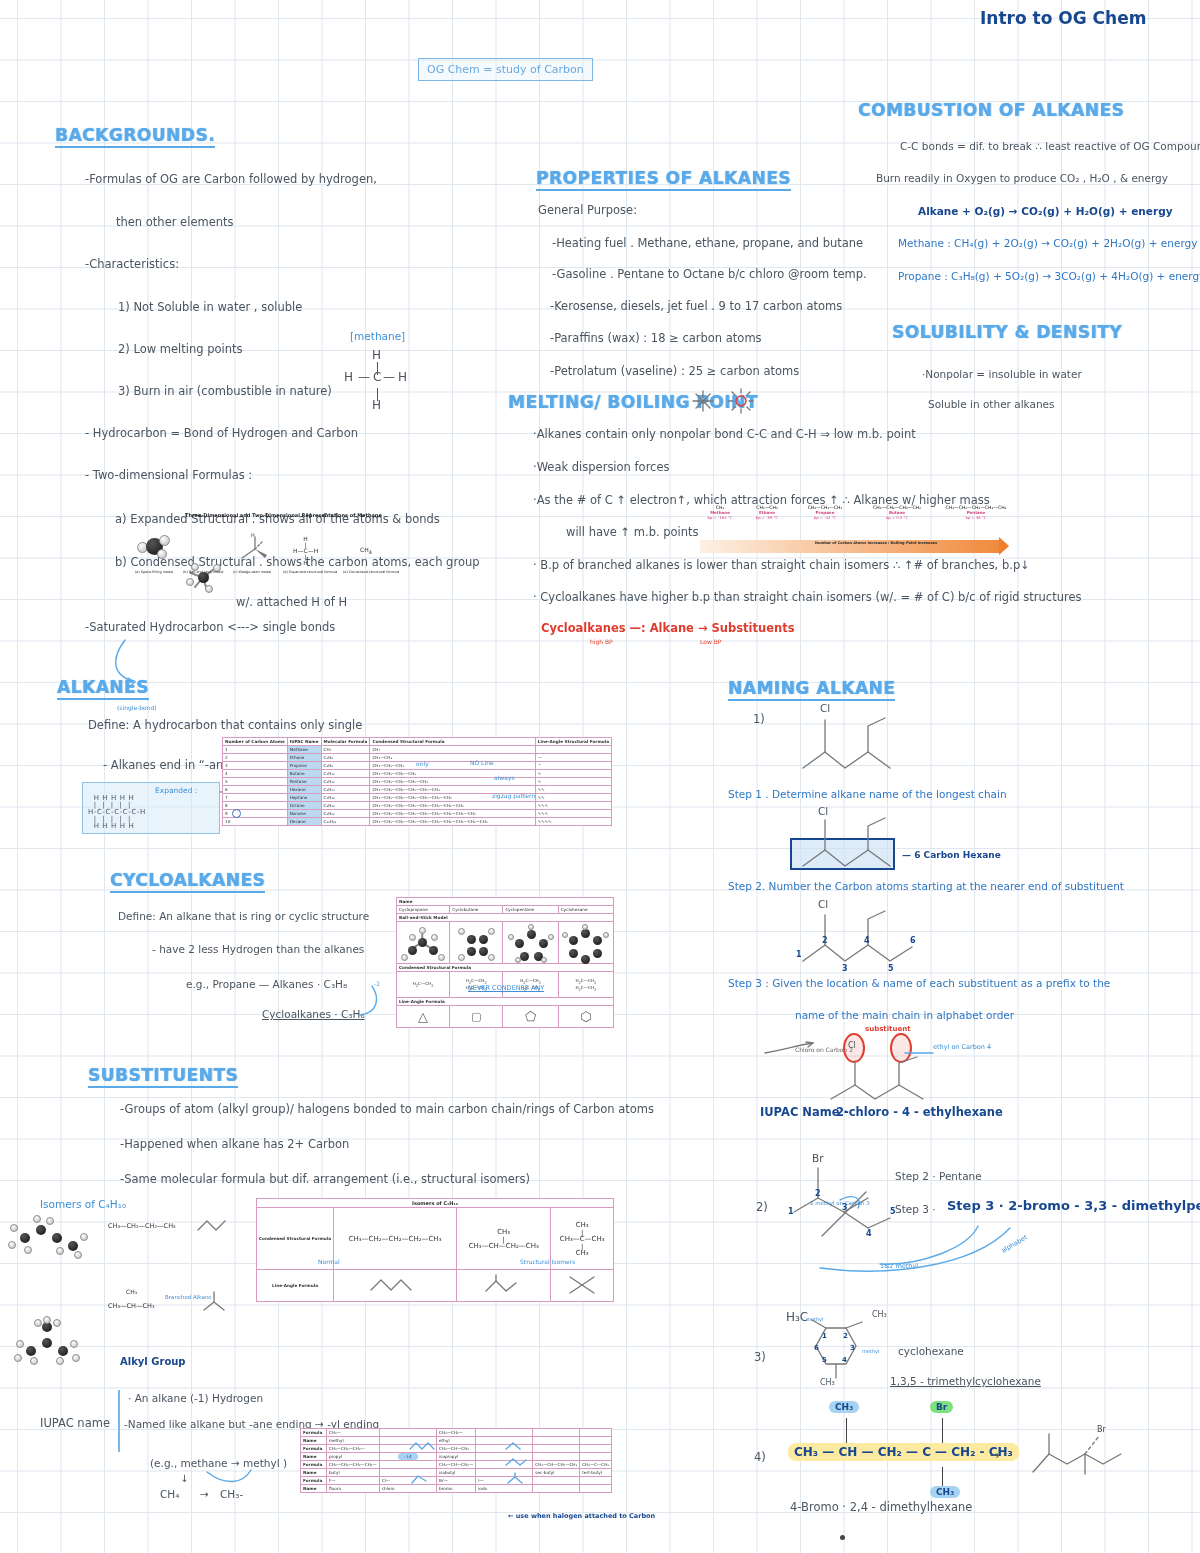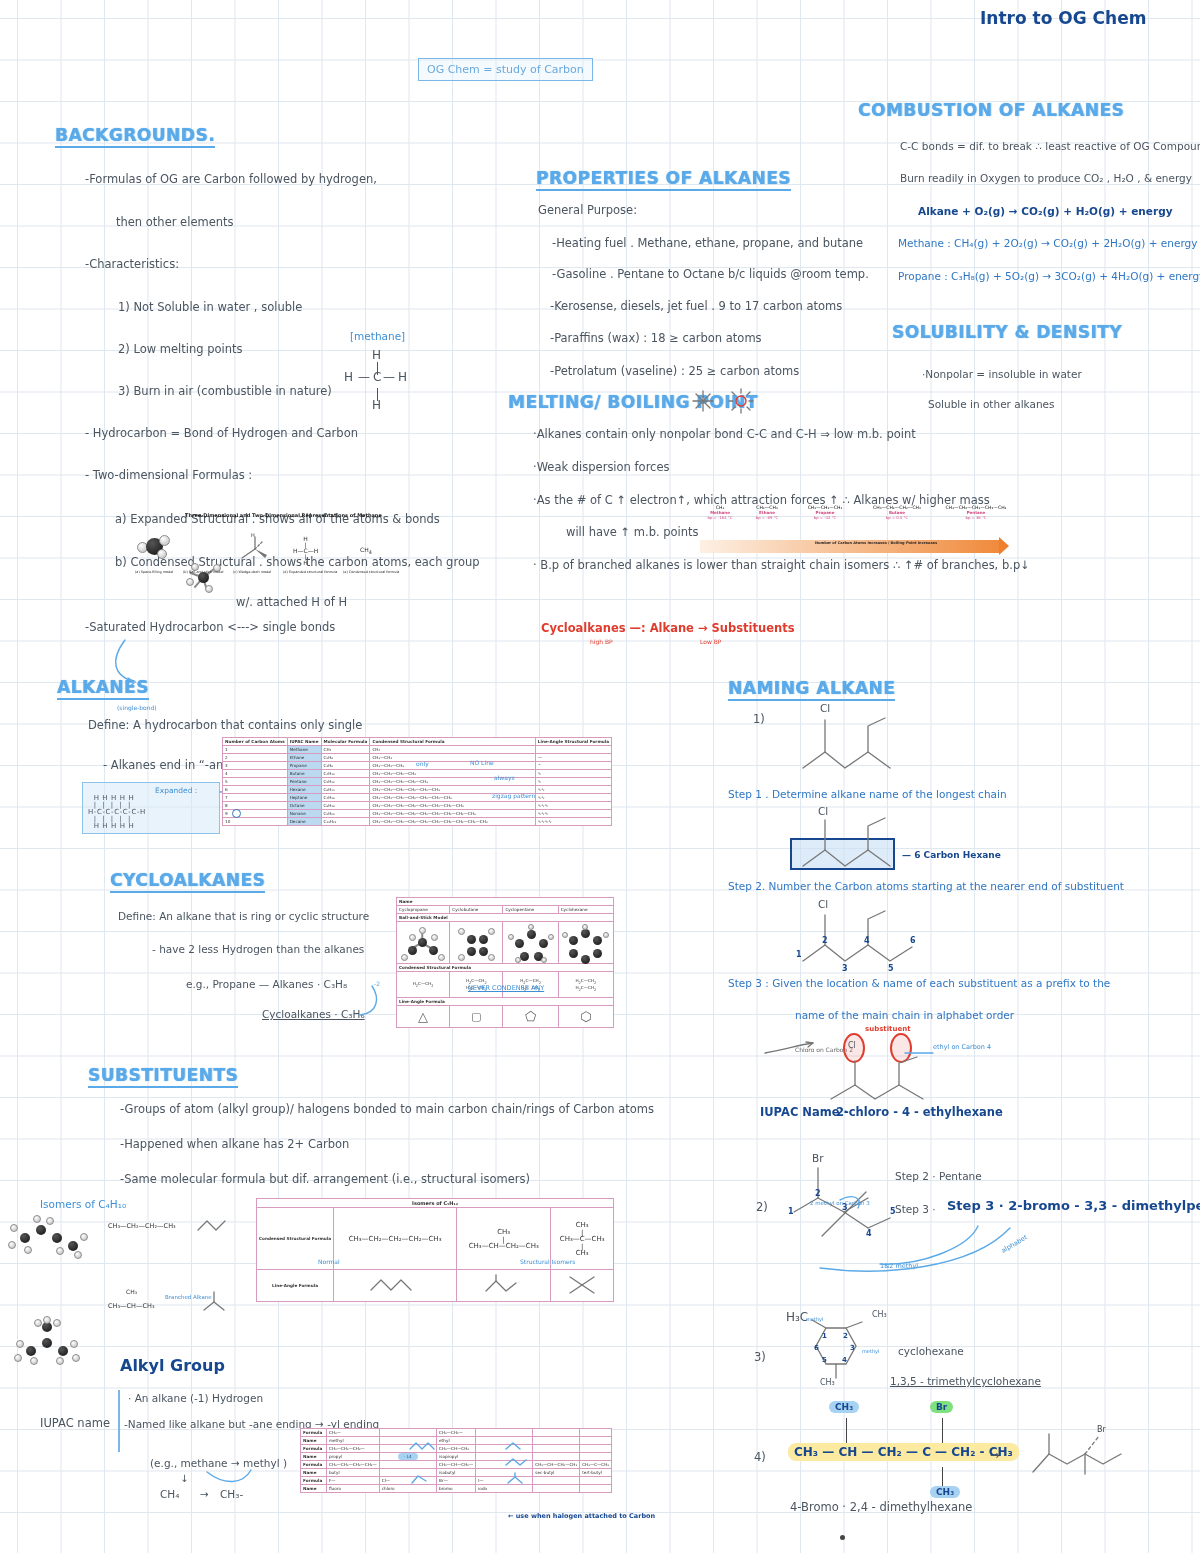--- a/index.html
+++ b/index.html
@@ -177,21 +177,21 @@
 
   <div class="abs ink body-t" style="left:85px; top:620px;">-Saturated Hydrocarbon &lt;---&gt; single bonds</div>
   <svg class="sk" style="left:105px; top:640px;" width="80" height="50">
     <path class="bl" d="M20,0 C5,20 8,36 30,42"></path>
     <path class="bl" d="M30,42 l-7,-4 M30,42 l-6,5"></path>
   </svg>
 
   <div class="abs hdr-blue u h-sec" style="left:536px; top:168px;">PROPERTIES OF ALKANES</div>
   <div class="abs ink body-t" style="left:538px; top:203px;">General Purpose:</div>
   <div class="abs ink body-t" style="left:552px; top:236px;">-Heating fuel . Methane, ethane, propane, and butane</div>
-  <div class="abs ink body-t" style="left:552px; top:267px;">-Gasoline .  Pentane  to Octane b/c liquids @room temp.</div>
+  <div class="abs ink body-t" style="left:552px; top:267px;">-Gasoline .  Pentane  to Octane b/c chloro @room temp.</div>
   <div class="abs ink body-t" style="left:550px; top:299px;">-Kerosense, diesels, jet fuel .  9 to 17 carbon atoms</div>
   <div class="abs ink body-t" style="left:550px; top:331px;">-Paraffins (wax) :  18 ≥ carbon atoms</div>
   <div class="abs ink body-t" style="left:550px; top:364px;">-Petrolatum (vaseline) :  25 ≥ carbon atoms</div>
 
   <div class="abs hdr-blue h-sec" style="left:508px; top:392px;">MELTING/ BOILING POINT</div>
 
   <svg class="sk" style="left:690px; top:388px;" width="26" height="26">
     <g stroke="#2f77c4" stroke-width="1.3">
       <line x1="13" y1="3" x2="13" y2="23"></line>
         <line x1="3" y1="13" x2="23" y2="13"></line>
@@ -212,20 +212,21 @@
       <line x1="22" y1="4" x2="19" y2="7"></line>
         <line x1="7" y1="19" x2="4" y2="22"></line>
     </g>
   </svg>
 
   <div class="abs ink body-t" style="left:533px; top:427px;">·Alkanes contain only nonpolar bond C-C and C-H ⇒ low m.b. point</div>
   <div class="abs ink body-t" style="left:533px; top:460px;">·Weak dispersion forces</div>
   <div class="abs ink body-t" style="left:533px; top:493px;">·As the # of  C ↑ electron↑, which  attraction forces ↑ ∴ Alkanes w/ higher mass</div>
   <div class="abs ink body-t" style="left:566px; top:525px;">will have  ↑  m.b. points</div>
   <div class="abs ink body-t" style="left:533px; top:558px;">· B.p of branched alkanes is lower than straight chain isomers ∴ ↑# of branches, b.p↓</div>
+  <div class="abs ink body-t" style="left:533px; top:590px;">· Cycloalkanes have higher b.p than straight chain isomers (w/. = # of C) b/c of rigid structures</div>
 
   <div class="abs red body-t" style="left:541px; top:621px; font-weight:bold;">Cycloalkanes  —: Alkane → Substituents</div>
   <div class="abs red" style="left:590px; top:638px; font-size:6px;">high BP</div>
   <div class="abs red" style="left:700px; top:638px; font-size:6px;">Low BP</div>
 
   <div class="abs" style="left:700px; top:505px; width:310px; height:60px;">
     <div class="bp-col" style="left:0px;   top:0px; width:40px;">
       <span>CH₄</span><br>
       <span class="nmz">Methane</span><br>
       <span class="tmp">bp = -164 °C</span>
@@ -249,21 +250,21 @@
       <span>CH₃—CH₂—CH₂—CH₂—CH₃</span><br>
       <span class="nmz">Pentane</span><br>
       <span class="tmp">bp = 36 °C</span>
     </div>
     <div class="arrow-band" style="position:absolute; left:0; top:35px; width:300px;"></div>
     <div class="abs" style="left:115px; top:36px; font-size:3.6px; font-weight:bold; color:#2a2a2a; line-height:4.4px;">Number of Carbon Atoms Increases / Boiling Point Increases</div>
   </div>
 
   <div class="abs hdr-blue h-sec" style="left:858px; top:100px;">COMBUSTION OF ALKANES</div>
   <div class="abs ink body-s" style="left:900px; top:140px;">C-C bonds = dif. to break ∴ least reactive of OG Compounds</div>
-  <div class="abs ink body-s" style="left:900px; top:172px;">Burn readily in Oxygen to produce CO₂ , H₂O , &amp; energy</div>
+  <div class="abs ink body-s" style="left:876px; top:172px;">Burn readily in Oxygen to produce CO₂ , H₂O , &amp; energy</div>
   <div class="abs navy body-s" style="left:918px; top:205px;">Alkane + O₂(g) → CO₂(g) + H₂O(g) + energy</div>
   <div class="abs blue-d body-s" style="left:898px; top:237px;">Methane : CH₄(g) + 2O₂(g) → CO₂(g) + 2H₂O(g) + energy</div>
   <div class="abs blue-d body-s" style="left:898px; top:270px;">Propane : C₃H₈(g) + 5O₂(g) → 3CO₂(g) + 4H₂O(g) + energy</div>
 
   <div class="abs hdr-blue h-sec" style="left:892px; top:322px;">SOLUBILITY &amp; DENSITY</div>
   <div class="abs ink body-s" style="left:922px; top:368px;">·Nonpolar = insoluble in water</div>
   <div class="abs ink body-s" style="left:928px; top:398px;">Soluble in other alkanes</div>
 
   <div class="abs hdr-blue u h-sec" style="left:57px; top:677px;">ALKANES</div>
   <div class="abs blue" style="left:117px; top:704px; font-size:6px;">(single-bond)</div>
@@ -561,21 +562,21 @@
               <line x1="8" y1="18" x2="20" y2="10"></line>
               <line x1="32" y1="18" x2="20" y2="10"></line>
             </svg>
       </td>
     </tr>
   </tbody>
     </table>
   <div class="abs blue" style="left:318px; top:1258px; font-size:6px;">Normal</div>
   <div class="abs blue" style="left:520px; top:1258px; font-size:6px;">Structural Isomers</div>
 
-  <div class="abs navy" style="left:120px; top:1356px; font-size:16px;">Alkyl Group</div>
+  <div class="abs navy" style="left:120px; top:1356px; font-size:10px;">Alkyl Group</div>
   <div class="abs ink body-t" style="left:40px; top:1416px;">IUPAC name</div>
   <div class="abs" style="left:118px; top:1390px; width:2px; height:62px; background:#7ab7e8;"></div>
   <div class="abs ink body-s" style="left:128px; top:1392px;">· An alkane (-1) Hydrogen</div>
   <div class="abs ink body-s" style="left:124px; top:1418px;">-Named like alkane but  -ane ending → -yl ending</div>
   <div class="abs ink body-s" style="left:150px; top:1457px;">(e.g., methane  → methyl )</div>
   <div class="abs ink" style="left:180px; top:1473px; font-size:10px;">↓</div>
   <div class="abs ink body-s" style="left:160px; top:1488px;">CH₄</div>
   <div class="abs ink body-s" style="left:200px; top:1488px;">→</div>
   <div class="abs ink body-s" style="left:220px; top:1488px;">CH₃-</div>
   <svg class="sk" style="left:205px; top:1462px;" width="60" height="28">

